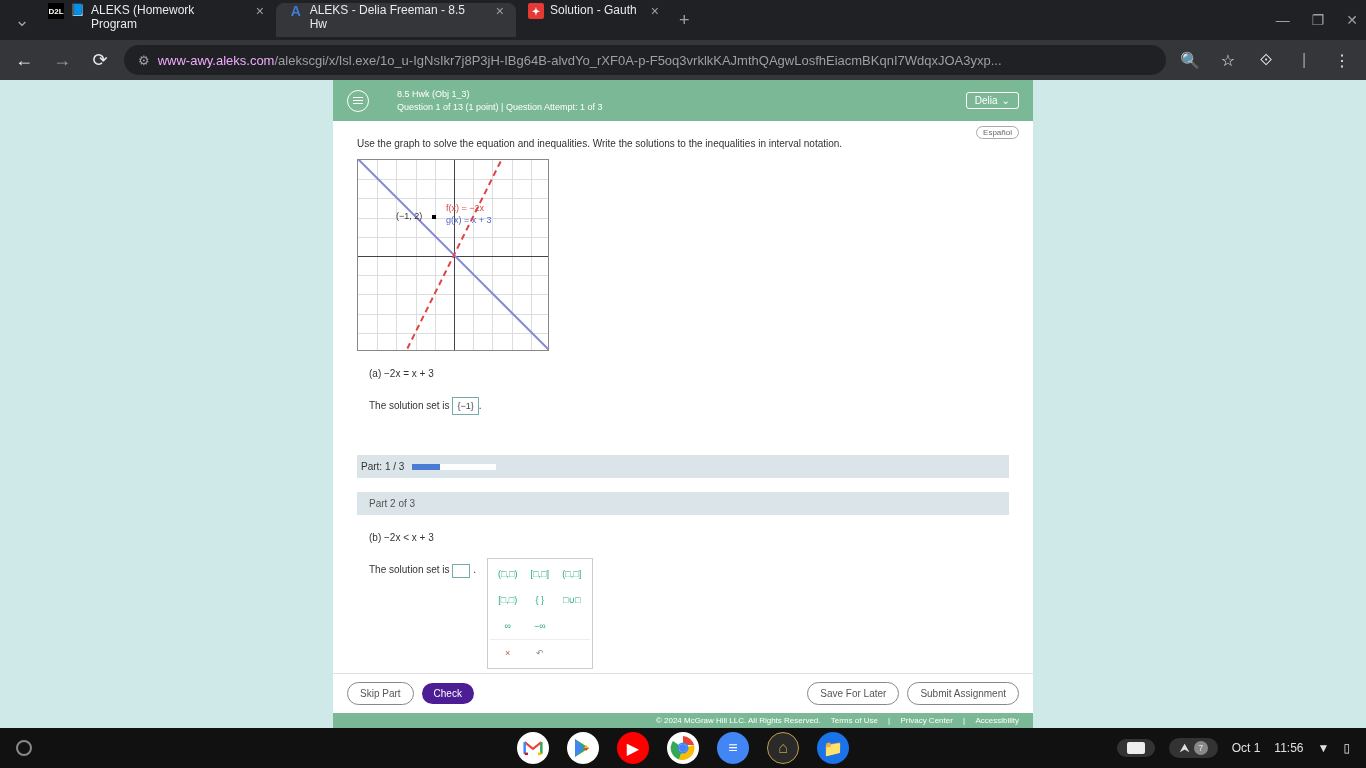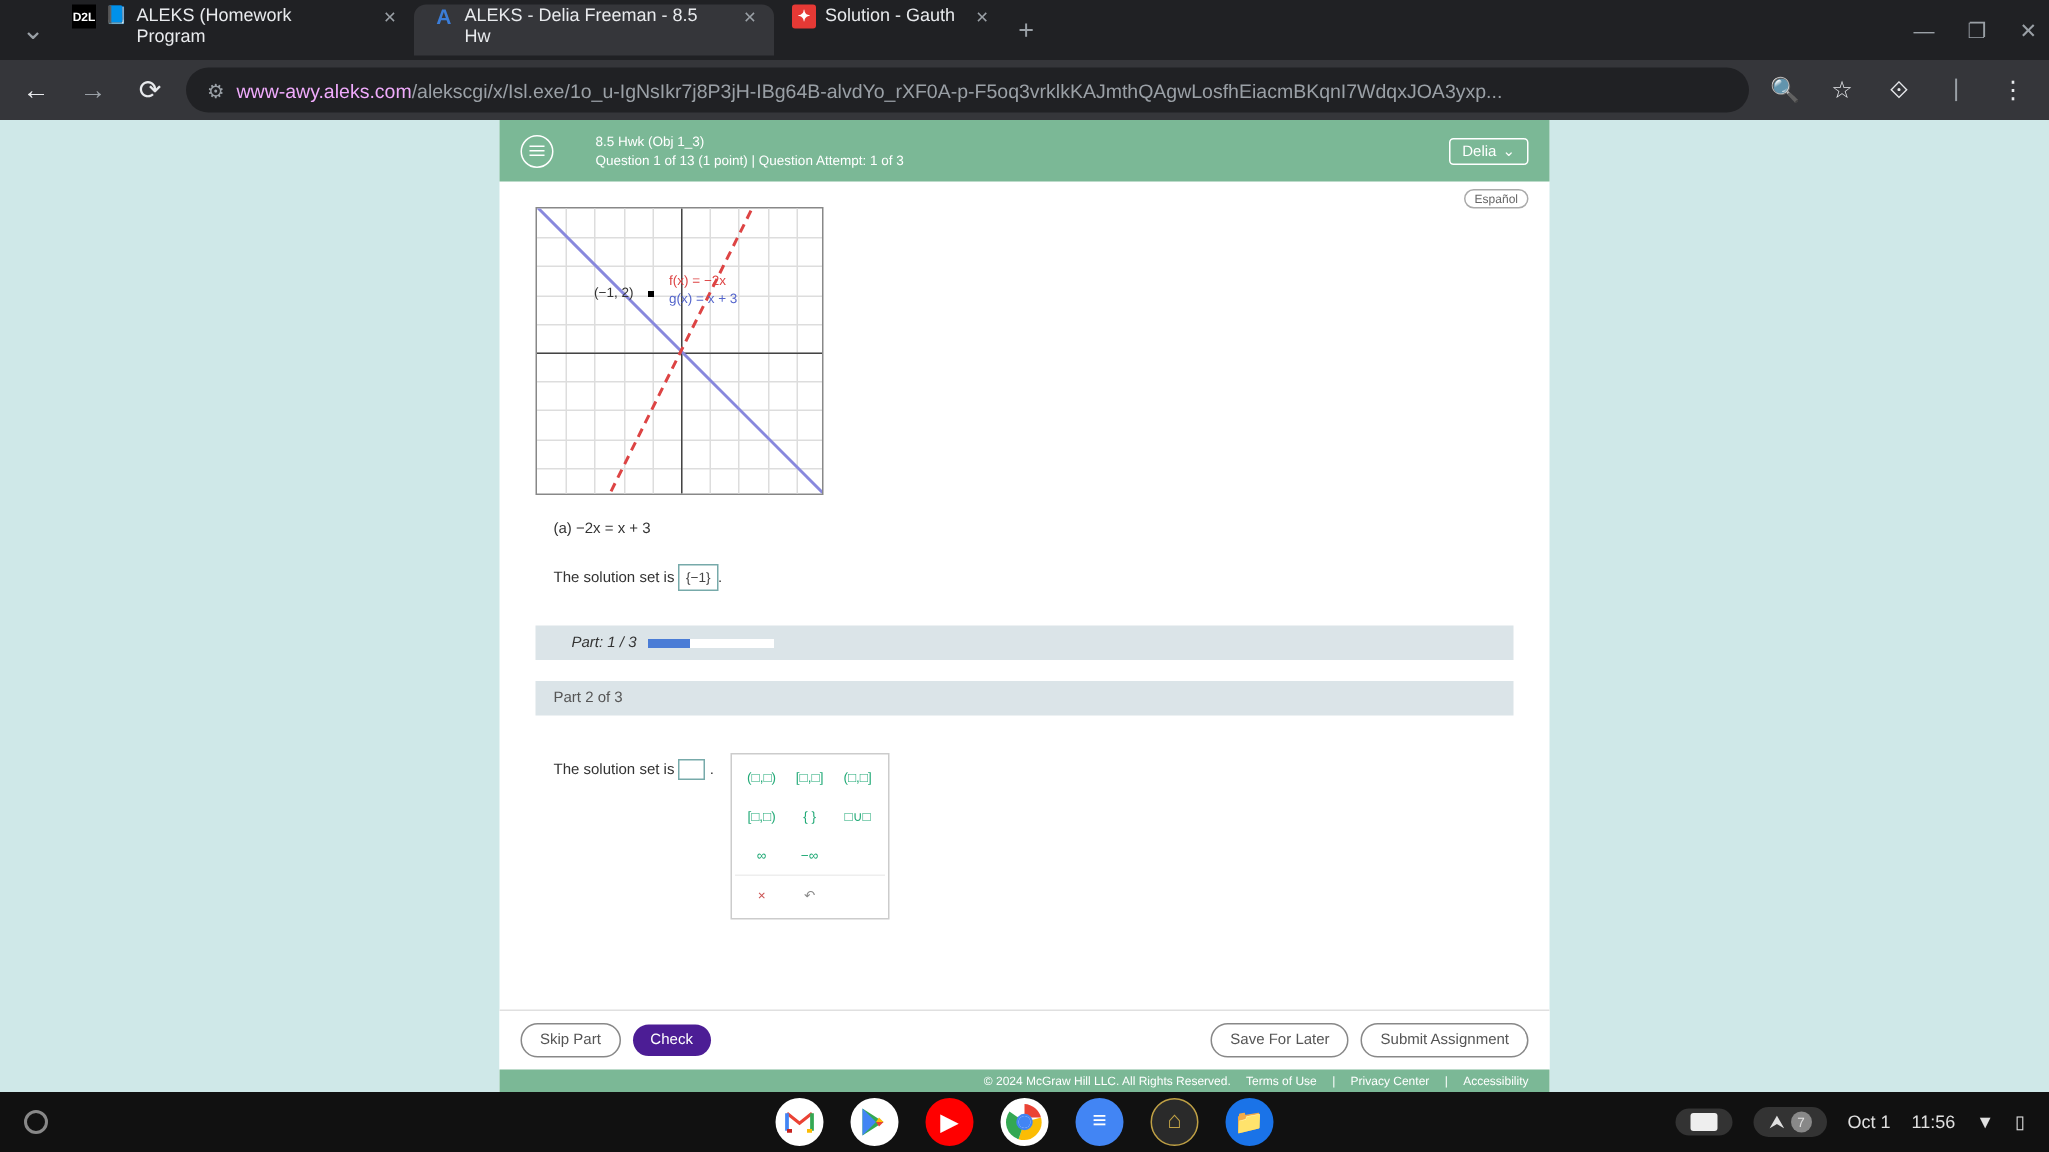--- a/index.html
+++ b/index.html
@@ -42,21 +42,21 @@
 .g-line { position: absolute; width: 2px; height: 270px; background: #88d; left: 95px; top: -40px; transform: rotate(-45deg); }
 .point-label { position: absolute; font-size: 9px; color: #333; }
 .fn-label { position: absolute; font-size: 9px; }
 
 .part-head { background: #dbe4e8; padding: 6px 12px; font-size: 10px; color: #555; margin-top: 14px; position: relative; }
 .check-badge { position: absolute; right: -10px; top: -2px; width: 24px; height: 24px; background: #2e7d32; border-radius: 50%; color: #fff; display: flex; align-items: center; justify-content: center; font-size: 14px; }
 .part-body { padding: 14px 12px; font-size: 10px; line-height: 1.8; }
 .answer-box { display: inline-block; border: 1px solid #7aa; padding: 0 4px; color: #444; font-size: 9px; }
 .input-box { display: inline-block; border: 1px solid #7aa; width: 18px; height: 14px; vertical-align: middle; }
 
-.progress-row { background: #dbe4e8; padding: 6px 24px; font-size: 10px; color: #333; margin-top: 8px; display: flex; align-items: center; gap: 8px; font-style: italic; }
+.progress-row { background: #dbe4e8; padding: 6px 4px; font-size: 10px; color: #333; margin-top: 26px; display: flex; align-items: center; gap: 8px; }
 .progress-bar { width: 84px; height: 6px; background: #fff; position: relative; }
 .progress-fill { width: 33%; height: 100%; background: #4a7cd6; }
 
 .palette { display: inline-block; border: 1px solid #ccc; padding: 2px; margin-left: 8px; vertical-align: top; margin-top: -3px; }
 .palette div.row { display: flex; gap: 4px; padding: 4px; }
 .pal-btn { width: 28px; height: 18px; font-size: 9px; color: #2a7; display: flex; align-items: center; justify-content: center; border: 1px solid transparent; }
 
 .aleks-footer { position: absolute; bottom: 0; left: 0; right: 0; background: #fff; border-top: 1px solid #e0e0e0; }
 .footer-btns { padding: 8px 14px; display: flex; align-items: center; gap: 8px; }
 .btn { border-radius: 14px; padding: 5px 12px; font-size: 10px; cursor: pointer; }
@@ -131,20 +131,21 @@
         <div>Question 1 of 13 (1 point)  |  Question Attempt: 1 of 3</div>
       </div>
       <div class="user-chip">
         <span>Delia</span>
         <span>⌄</span>
       </div>
     </div>
     <div class="espanol">Español</div>
 
     <div class="aleks-body">
+      <div class="instruction">Use the graph to solve the equation and inequalities. Write the solutions to the inequalities in interval notation.</div>
 
       <div class="graph-box">
 
         <div class="grid-line" style="left:19.2px;top:0;width:1px;height:100%;"></div>
           <div class="grid-line" style="top:19.2px;left:0;height:1px;width:100%;"></div>
           <div class="grid-line" style="left:38.4px;top:0;width:1px;height:100%;"></div>
           <div class="grid-line" style="top:38.4px;left:0;height:1px;width:100%;"></div>
           <div class="grid-line" style="left:57.599999999999994px;top:0;width:1px;height:100%;"></div>
           <div class="grid-line" style="top:57.599999999999994px;left:0;height:1px;width:100%;"></div>
           <div class="grid-line" style="left:76.8px;top:0;width:1px;height:100%;"></div>
@@ -183,20 +184,21 @@
         <span>Part: 1 / 3</span>
         <div class="progress-bar">
             <div class="progress-fill"></div>
           </div>
       </div>
 
       <div class="part-head">
         <span>Part 2 of 3</span>
       </div>
       <div class="part-body">
+        <div>(b)  −2x &lt; x + 3</div>
         <div style="margin-top:14px;">
           <span>The solution set is</span>
           <span class="input-box"></span> .
           <div class="palette">
             <div class="row">
               <div class="pal-btn">(□,□)</div>
               <div class="pal-btn">[□,□]</div>
               <div class="pal-btn">(□,□]</div>
             </div>
             <div class="row">

